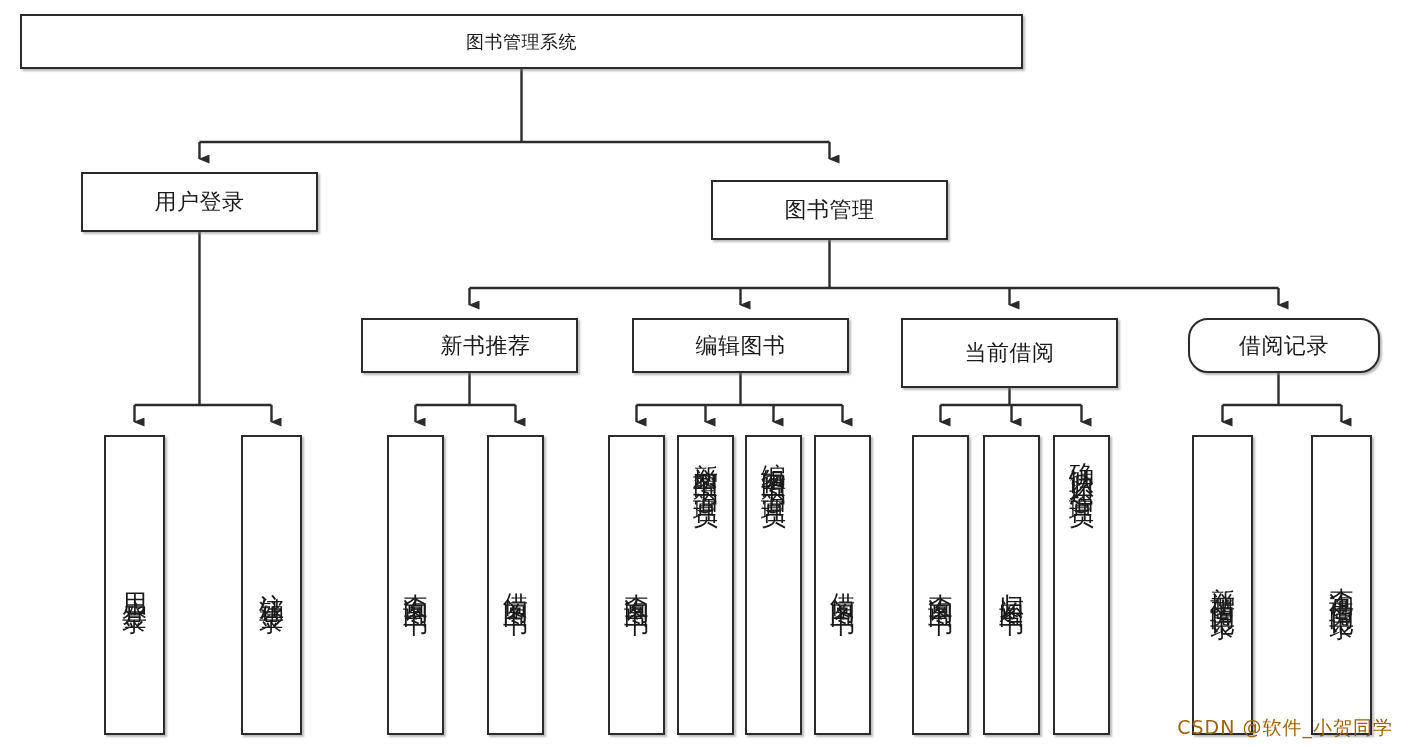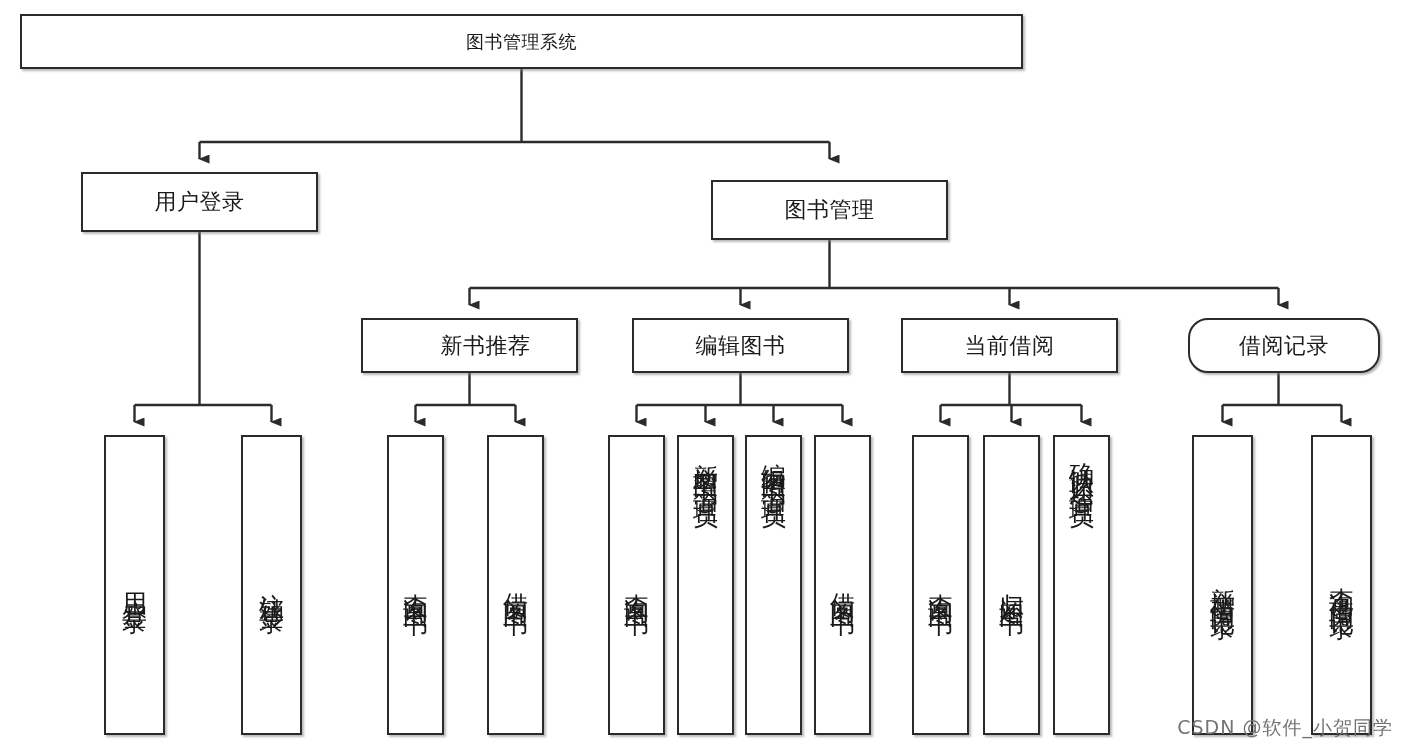--- a/index.html
+++ b/index.html
@@ -71,21 +71,21 @@
     align-items: flex-start;
   }
   .node.vertical.tall-text .node-label {
     margin-top: 2px;
   }
   #watermark {
     position: absolute;
     right: 12px;
     bottom: 6px;
     font-size: 19px;
-    color: #737373;
+    color: #a16207;
     letter-spacing: 1px;
     white-space: nowrap;
     user-select: none;
   }
 </style>
 </head>
 <body>
 
 <div id="diagram-root">
 
@@ -142,21 +142,21 @@
   <div class="node horizontal" style="left: 711px; top: 180px; width: 237px; height: 60px;">
     <span class="node-label">图书管理</span>
   </div>
 
   <div class="node horizontal" style="left: 361px; top: 318px; width: 217px; height: 55px; padding-left: 32px;">
     <span class="node-label">新书推荐</span>
   </div>
   <div class="node horizontal" style="left: 632px; top: 318px; width: 217px; height: 55px;">
     <span class="node-label">编辑图书</span>
   </div>
-  <div class="node horizontal" style="left: 901px; top: 318px; width: 217px; height: 55px;">
+  <div class="node horizontal" style="left: 901px; top: 318px; width: 217px; height: 70px;">
     <span class="node-label">当前借阅</span>
   </div>
   <div class="node horizontal" style="left: 1188px; top: 318px; width: 192px; height: 55px; border-radius: 20px;">
     <span class="node-label">借阅记录</span>
   </div>
 
   <div class="node vertical" style="left: 104px; top: 435px; width: 61px; height: 300px;">
     <span class="node-label">用户登录</span>
   </div>
   <div class="node vertical" style="left: 241px; top: 435px; width: 61px; height: 300px;">

